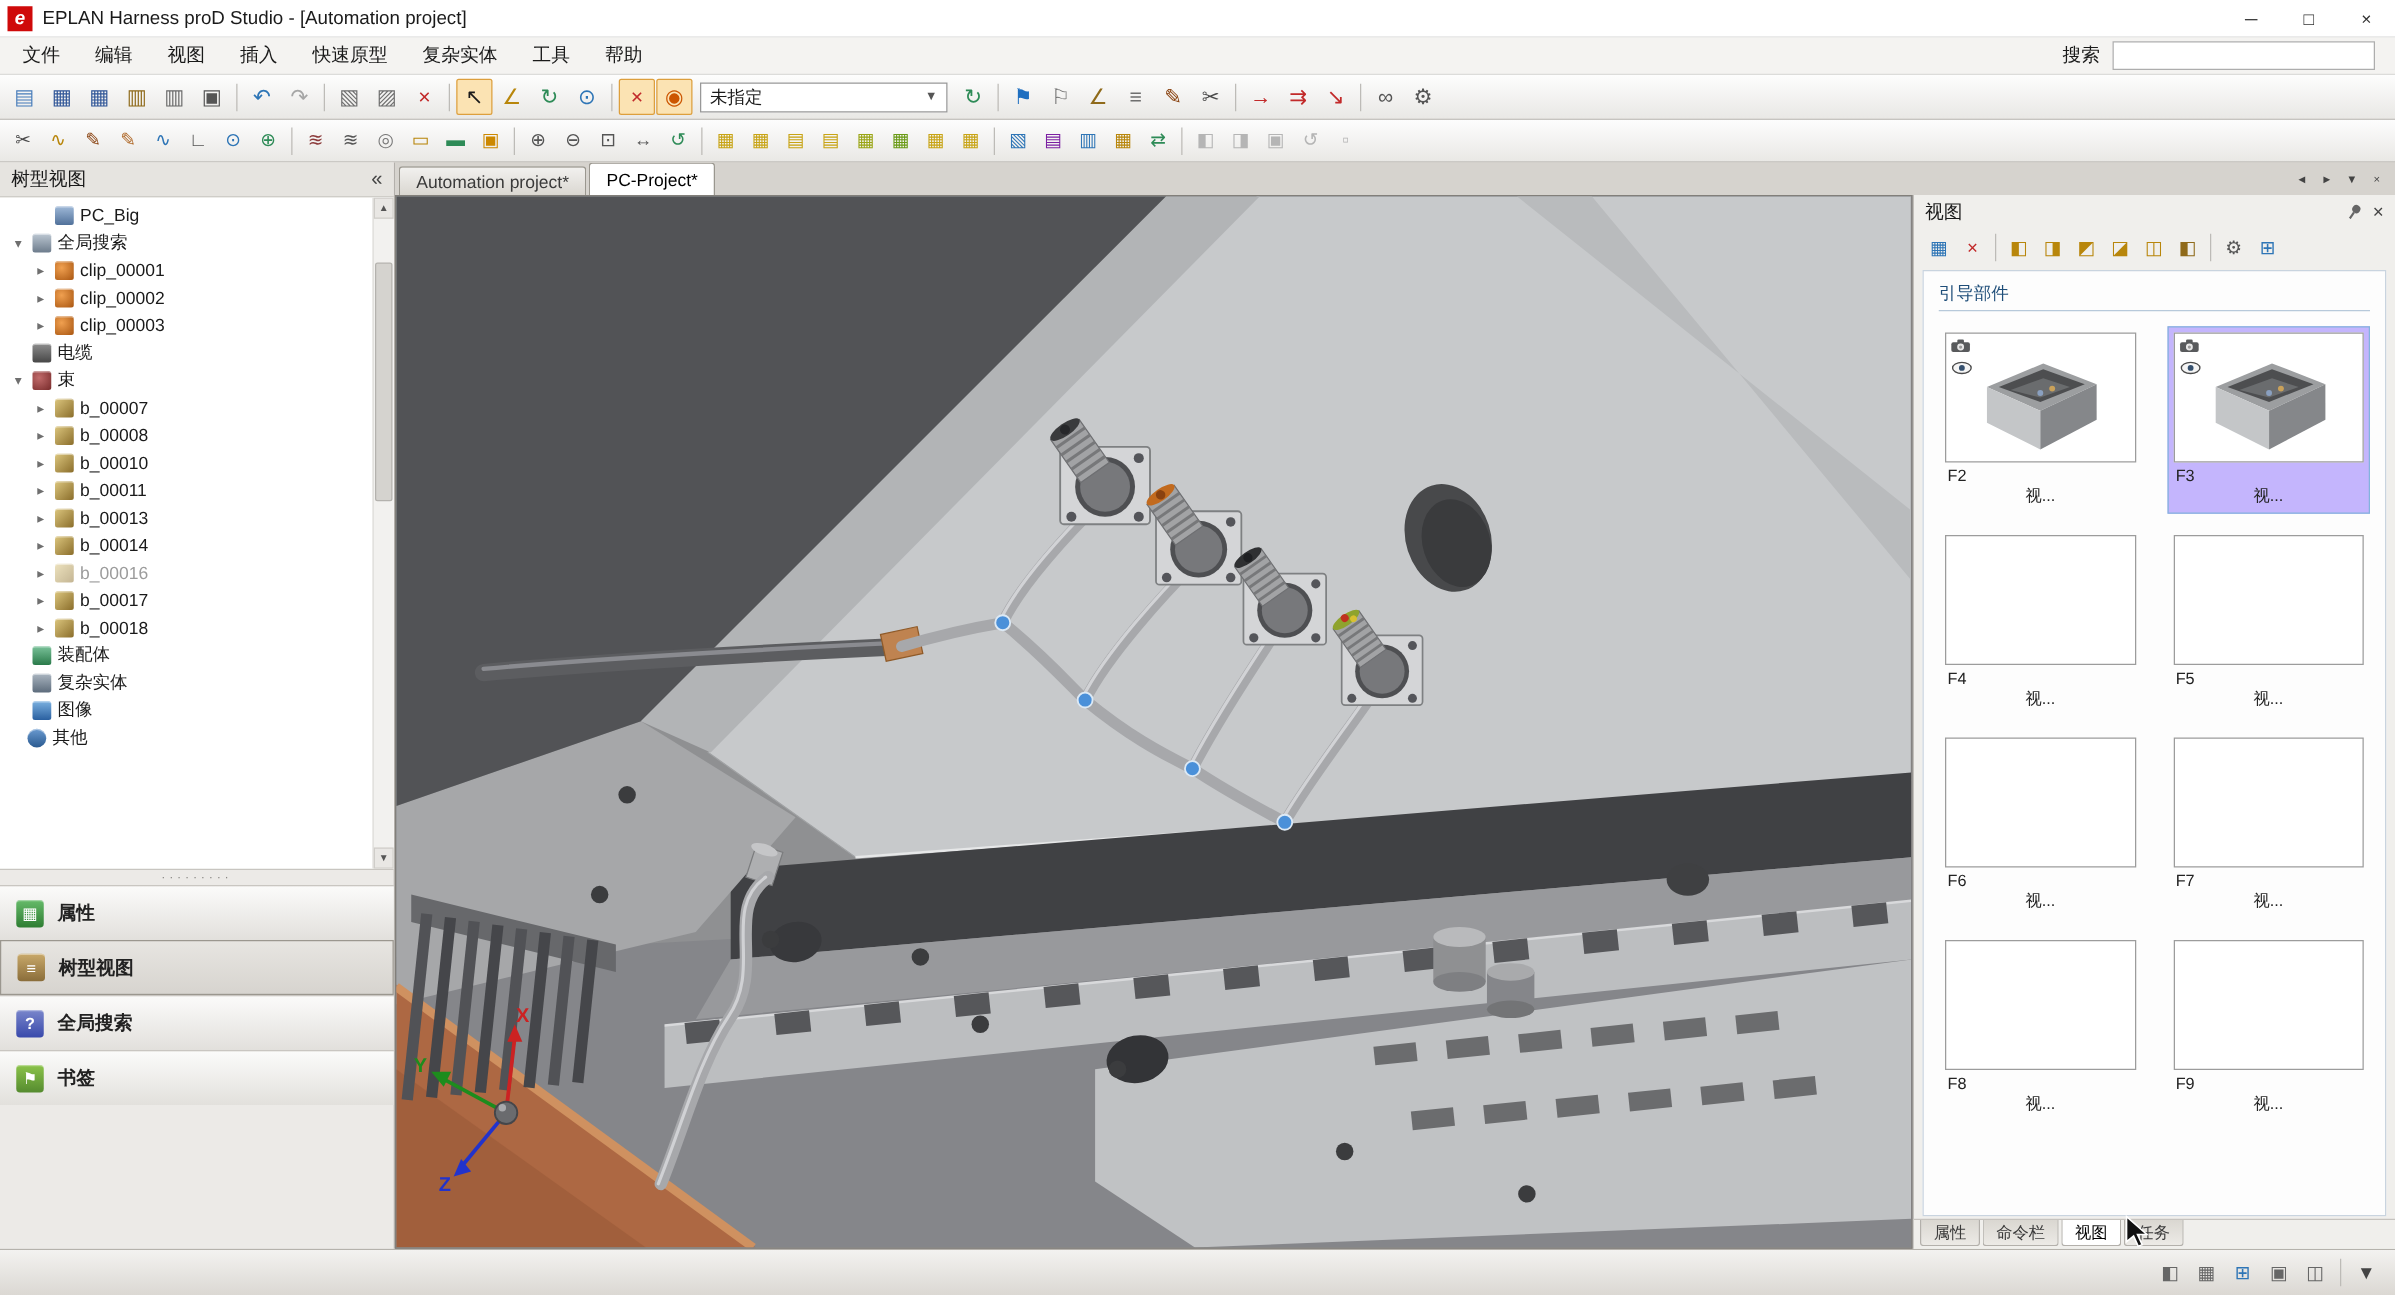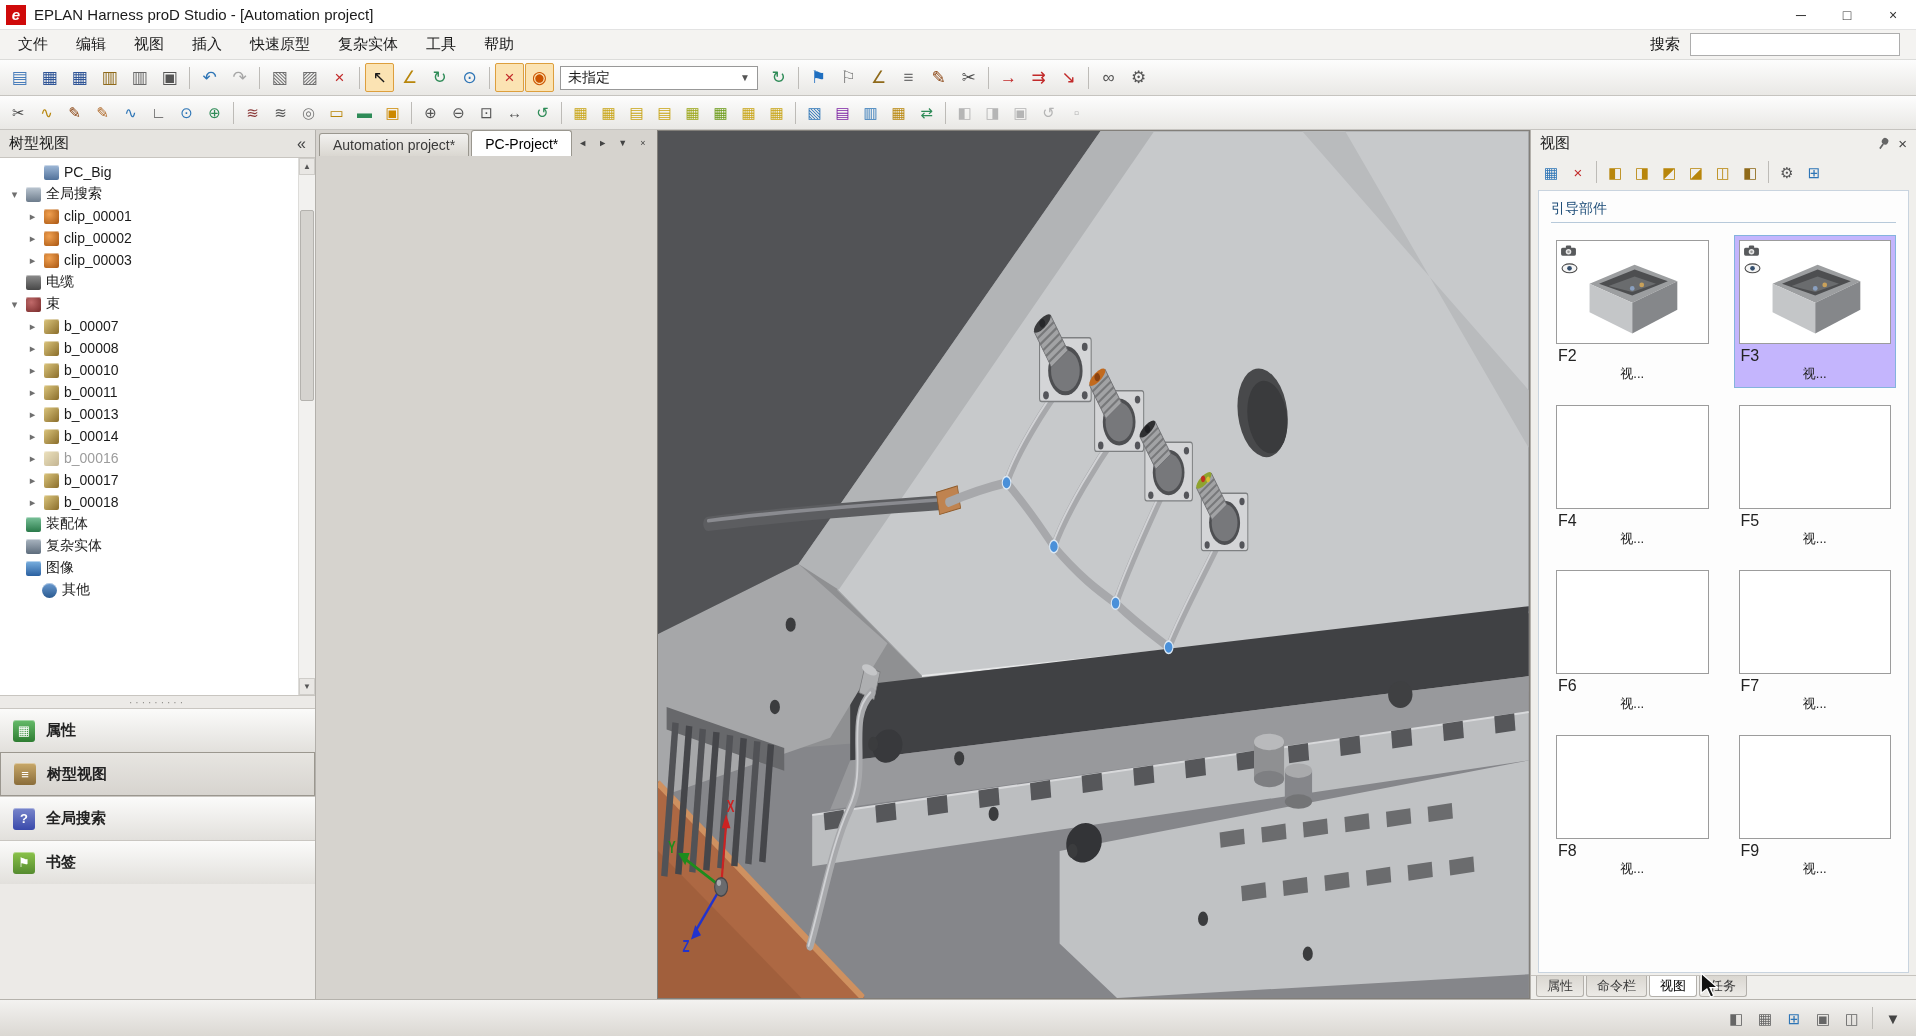--- a/index.html
+++ b/index.html
@@ -60,21 +60,21 @@
 .navbtn{height:44px;flex:none;display:flex;align-items:center;gap:11px;padding:0 13px;background:linear-gradient(#fbfbfa,#e2e0dc);border-top:1px solid #c9c6c1;font-size:15px;font-weight:bold;color:#222}
 .navbtn.active{background:linear-gradient(#e7e5e1,#d7d4cf);border:1px solid #9b978f}
 .nico{width:22px;height:22px;border-radius:3px;flex:none;display:flex;align-items:center;justify-content:center;color:#fff;font-size:13px;font-weight:bold;box-shadow:inset 0 1px 0 rgba(255,255,255,.4)}
 .ni-info{background:linear-gradient(#5aa0e0,#2a6ab0)}.ni-info::after{content:"i";font-style:italic}
 .ni-props{background:linear-gradient(#66bb6a,#2e7d32)}.ni-props::after{content:"▦"}
 .ni-tree{background:linear-gradient(#c9a96a,#8a6d3a)}.ni-tree::after{content:"≡"}
 .ni-placement{background:linear-gradient(#6ab0c9,#3a7d8a)}.ni-placement::after{content:"✎"}
 .ni-bookmark{background:linear-gradient(#8bc34a,#558b2f)}.ni-bookmark::after{content:"⚑"}
 .ni-search{background:linear-gradient(#7986cb,#3949ab)}.ni-search::after{content:"?"}
 
-.centercol{flex:1;display:flex;flex-direction:row;min-width:0}
+.centercol{flex:1;display:flex;flex-direction:column;min-width:0}
 .tabrow{height:26px;flex:none;display:flex;align-items:flex-end;background:#d6d3ce;padding-left:3px}
 .doc-tabs{display:flex;align-items:flex-end}
 .dtab{height:23px;display:flex;align-items:center;padding:0 13px;font-size:14px;border:1px solid #9a978f;border-bottom:none;border-radius:3px 3px 0 0;background:linear-gradient(#f2f1ef,#dad7d1);margin-right:2px;color:#3a3a3a;white-space:nowrap}
 .dtab.active{background:#fff;height:26px;color:#000;position:relative;z-index:2}
 .tab-controls{margin-left:auto;display:flex;align-items:center;gap:3px;padding:0 6px 5px 0}
 .tc-btn{width:17px;height:16px;display:flex;align-items:center;justify-content:center;font-size:9px;color:#444}
 .workrow{flex:1;display:flex;min-height:0}
 .viewport{flex:1;min-width:0;position:relative;border:1px solid #827f7a;background:#8f9092;overflow:hidden}
 .viewport svg{display:block;width:100%;height:100%}
 
@@ -88,21 +88,21 @@
 .rp-body{flex:1;margin:2px 7px;background:#fdfdfd;border:1px solid #c9d4df;padding:9px 12px;overflow:hidden;display:flex;flex-direction:column}
 .group-title{color:#1f4e79;font-size:14px;padding-bottom:4px;border-bottom:1px solid #b7c9da;margin-bottom:12px}
 .thumb-grid{display:grid;grid-template-columns:1fr 1fr;row-gap:12px;column-gap:20px}
 .thumb-cell{display:flex;flex-direction:column;padding:4px;border:1px solid transparent}
 .thumb-cell.selected{background:#c4b5fd;border-color:#84b3dd}
 .thumb-box{height:104px;background:#fff;border:1px solid #9c9c9c;position:relative}
 .thumb-box .minibox{width:100%;height:100%}
 .ovl{position:absolute;width:17px}
 .cam{top:3px;left:3px}
 .eye{top:22px;left:4px}
-.thumb-id{font-size:16px;color:#222;padding:3px 0 0 2px}
+.thumb-id{font-size:13px;color:#222;padding:3px 0 0 2px}
 .thumb-caption{font-size:13px;color:#222;text-align:center}
 .rp-tabs{height:24px;flex:none;display:flex;align-items:flex-start;padding-left:5px;background:#f0efec;border-top:1px solid #c6c3be}
 .rp-tab{height:21px;padding:0 10px;display:flex;align-items:center;font-size:13px;border:1px solid #b3b0ab;border-top:none;border-radius:0 0 3px 3px;background:linear-gradient(#dad7d1,#eceae6);margin-right:2px;color:#3a3a3a;white-space:nowrap}
 .rp-tab.active{background:#fff;color:#000}
 
 .statusbar{height:37px;background:linear-gradient(#f3f2f0,#dbd8d3);border-top:1px solid #b5b2ac;display:flex;align-items:center;padding:0 10px}
 .sb-right{margin-left:auto;display:fl ex;display:flex;align-items:center;gap:3px}
 .sb-right .tbtn{width:26px;height:26px;font-size:15px}
 
 .cursor{position:absolute;left:1700px;top:972px;width:20px;height:22px;z-index:99;pointer-events:none}
@@ -321,21 +321,21 @@
           <div class="trow" style="padding-left: 8px;">
             <span class="exp"></span>
             <span class="tico ti-complex"></span>
             <span class="tlabel">复杂实体</span>
           </div>
           <div class="trow" style="padding-left: 8px;">
             <span class="exp"></span>
             <span class="tico ti-image"></span>
             <span class="tlabel">图像</span>
           </div>
-          <div class="trow" style="padding-left: 24px;">
+          <div class="trow" style="padding-left: 4px;">
             <span class="exp"></span>
             <span class="tico ti-other"></span>
             <span class="tlabel">其他</span>
           </div>
         </div>
       <div class="scrollbar">
         <div class="sb-btn">▲</div>
         <div class="sb-track">
           <div class="sb-thumb"></div>
         </div>

